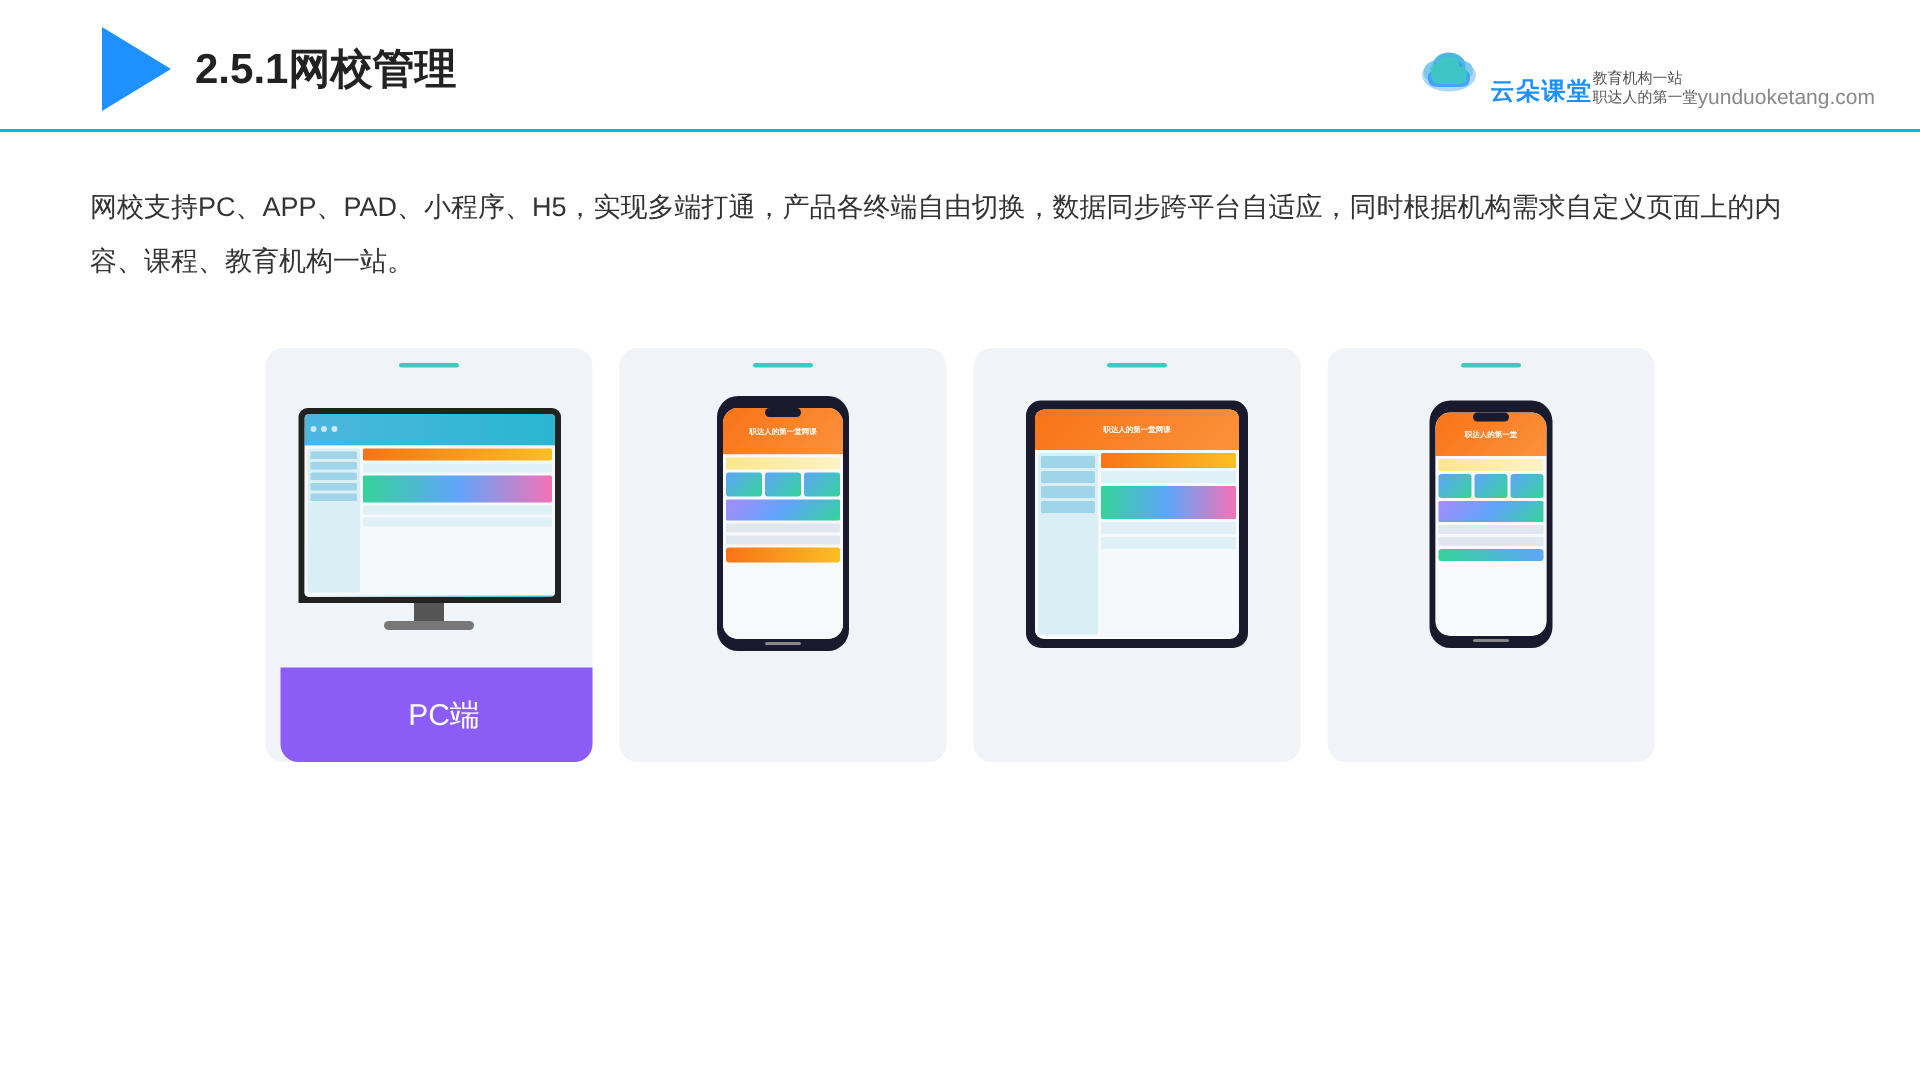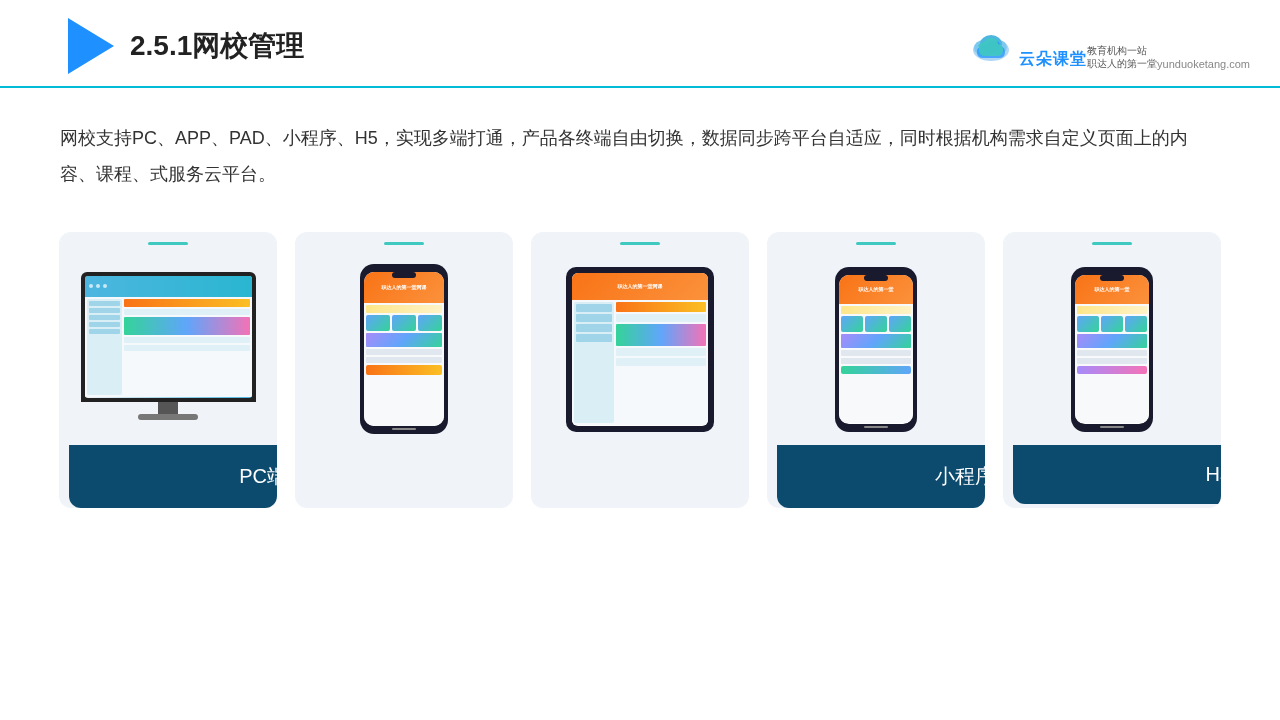--- a/index.html
+++ b/index.html
@@ -61,21 +61,21 @@
       color: #1e90ff;
       font-weight: bold;
       letter-spacing: 1px;
     }
     .brand-sub {
       font-size: 10px;
       color: #555;
       line-height: 1.3;
     }
     .brand-url {
-      font-size: 11px;
+      font-size: 14px;
       color: #888;
       margin-top: 36px;
     }
 
     
     .description {
       padding: 32px 60px 20px 60px;
       font-size: 18px;
       color: #333;
       line-height: 2;
@@ -303,23 +303,23 @@
       flex-direction: column;
       gap: 2px;
     }
     .tablet-row { height: 10px; background: linear-gradient(90deg, #f97316 0%, #fbbf24 100%); border-radius: 1px; }
     .tablet-row2 { height: 8px; background: #e0f0f7; border-radius: 1px; }
     .tablet-row3 { height: 22px; background: linear-gradient(90deg, #34d399 0%, #60a5fa 50%, #f472b6 100%); border-radius: 1px; }
 
     
     .card-label {
       width: 100%;
-      background: #0c4a6e;
+      background: #8b5cf6;
       color: white;
-      text-align: right;
+      text-align: center;
       font-size: 20px;
       font-weight: 500;
       padding: 18px 0;
       border-radius: 0 0 12px 12px;
       margin-left: 20px;
     }
 
     
     .phone-app {
       width: 88px;
@@ -370,21 +370,21 @@
           <span>教育机构一站</span><br>
           <span>职达人的第一堂</span>
         </span>
         <span class="brand-url">yunduoketang.com</span>
       </div>
     </div>
   </div>
 </div>
 
 <div class="description">
-  <p>网校支持PC、APP、PAD、小程序、H5，实现多端打通，产品各终端自由切换，数据同步跨平台自适应，同时根据机构需求自定义页面上的内容、课程、式服务云平台。</p>
+  <p>网校支持PC、APP、PAD、小程序、H5，实现多端打通，产品各终端自由切换，数据同步跨平台自适应，同时根据机构需求自定义页面上的内容、课程、教育机构一站。</p>
 </div>
 
 <div class="cards-container">
 
   <div class="card">
     <div class="card-top-bar"></div>
     <div class="card-image-area">
       <div class="pc-mockup">
         <div class="pc-screen-outer">
           <div class="pc-screen-inner">
@@ -491,44 +491,16 @@
             </div>
             <div class="phone-row2"></div>
             <div class="phone-row3"></div>
             <div class="phone-row3"></div>
             <div style="height:8px;background:linear-gradient(90deg,#34d399,#60a5fa);border-radius:2px;"></div>
           </div>
         </div>
         <div class="phone-home-bar"></div>
       </div>
     </div>
-    <div class="card-label">小程序</div>
   </div>
 
-  <div class="card">
-    <div class="card-top-bar"></div>
-    <div class="card-image-area">
-      <div class="phone-mockup">
-        <div class="phone-notch"></div>
-        <div class="phone-screen">
-          <div class="phone-screen-header">
-            <span style="font-size:5px;color:white;font-weight:bold;">职达人的第一堂</span>
-          </div>
-          <div class="phone-screen-body">
-            <div class="phone-row"></div>
-            <div class="phone-icon-row">
-              <div class="phone-icon-box"></div>
-              <div class="phone-icon-box"></div>
-              <div class="phone-icon-box"></div>
-            </div>
-            <div class="phone-row2"></div>
-            <div class="phone-row3"></div>
-            <div class="phone-row3"></div>
-            <div style="height:8px;background:linear-gradient(90deg,#a78bfa,#f472b6);border-radius:2px;"></div>
-          </div>
-        </div>
-        <div class="phone-home-bar"></div>
-      </div>
-    </div>
-    <div class="card-label">H5</div>
-  </div>
 
 </div>
 
 </body></html>

